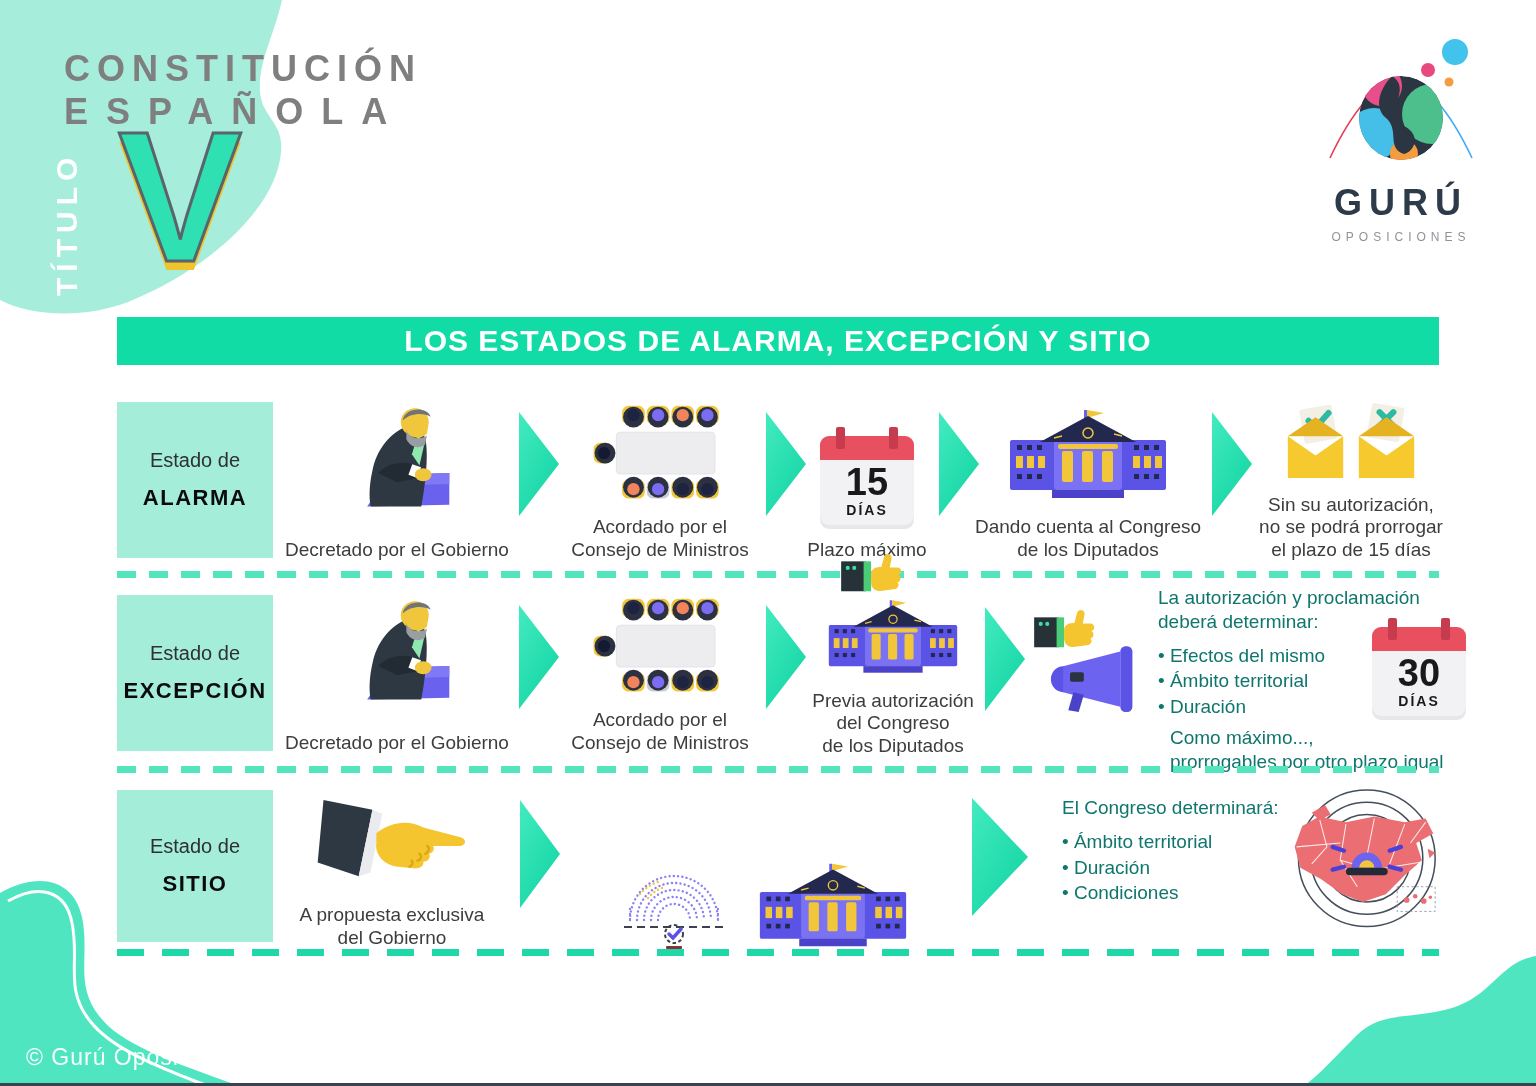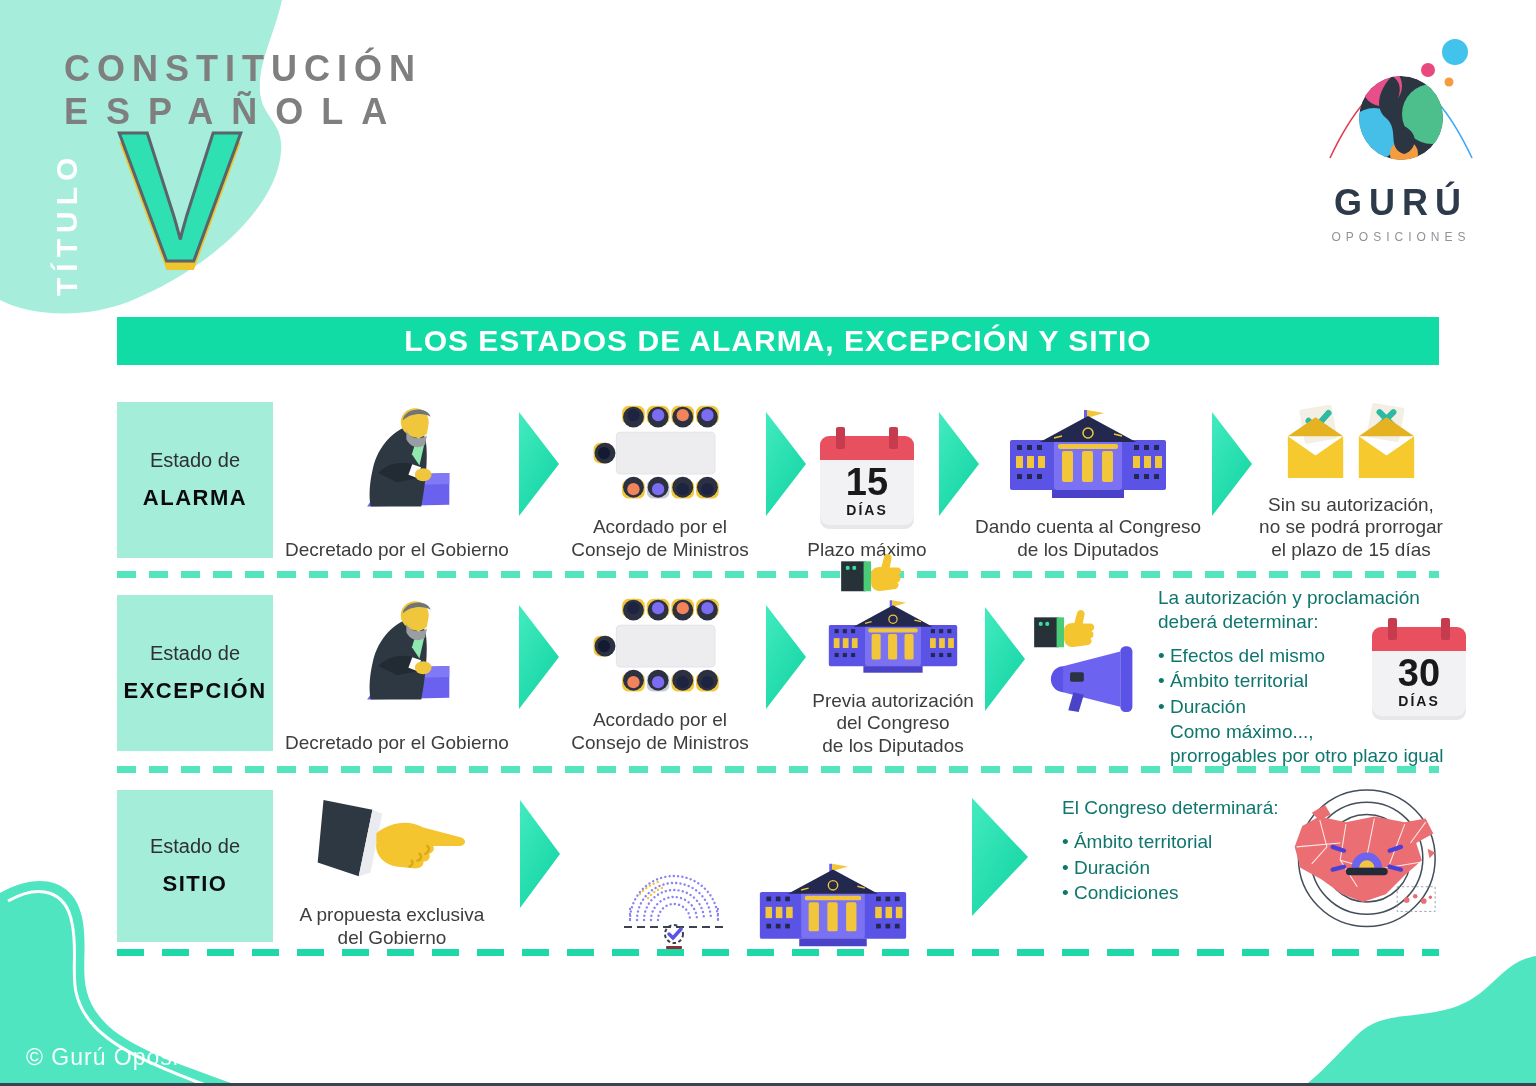--- a/index.html
+++ b/index.html
@@ -52,21 +52,21 @@
   .cal-top::after{right:16px}
   .cal-num{font-size:38px;font-weight:800;color:#191919;line-height:1.02}
   .cal-unit{font-size:14px;font-weight:700;color:#191919;letter-spacing:2px}
 
   
   .detail{position:absolute;font-size:19px;color:#0f766e}
   .detail-heading{white-space:pre-line;line-height:1.25;margin-bottom:9px}
   .detail ul{list-style:none}
   .detail li{line-height:1.36}
   .detail li::before{content:"\2022  "}
-  .detail-note{white-space:pre-line;line-height:1.25;padding-left:12px}
+  .detail-note{white-space:pre-line;line-height:1.25;margin-top:6px;padding-left:12px}
 
   .footer-copy{left:26px;top:1044px;font-size:23px;color:rgba(255,255,255,0.95);letter-spacing:1px}
   .bottom-edge{position:absolute;left:0;bottom:0;width:100%;height:3px;background:#39444F}
 </style>
 </head>
 <body>
 
 <svg width="0" height="0" style="position:absolute" aria-hidden="true">
   <defs>
     <symbol id="icon-man" viewBox="0 0 132 134">

